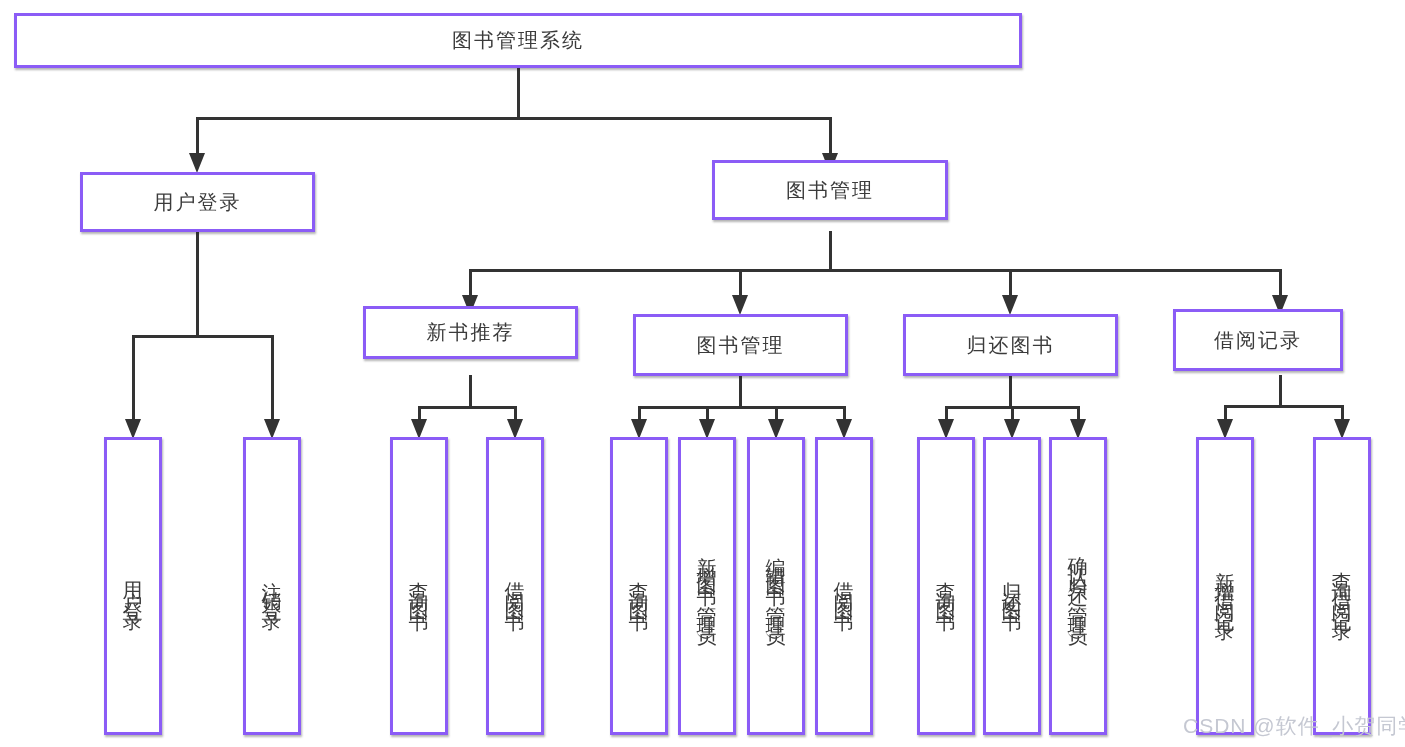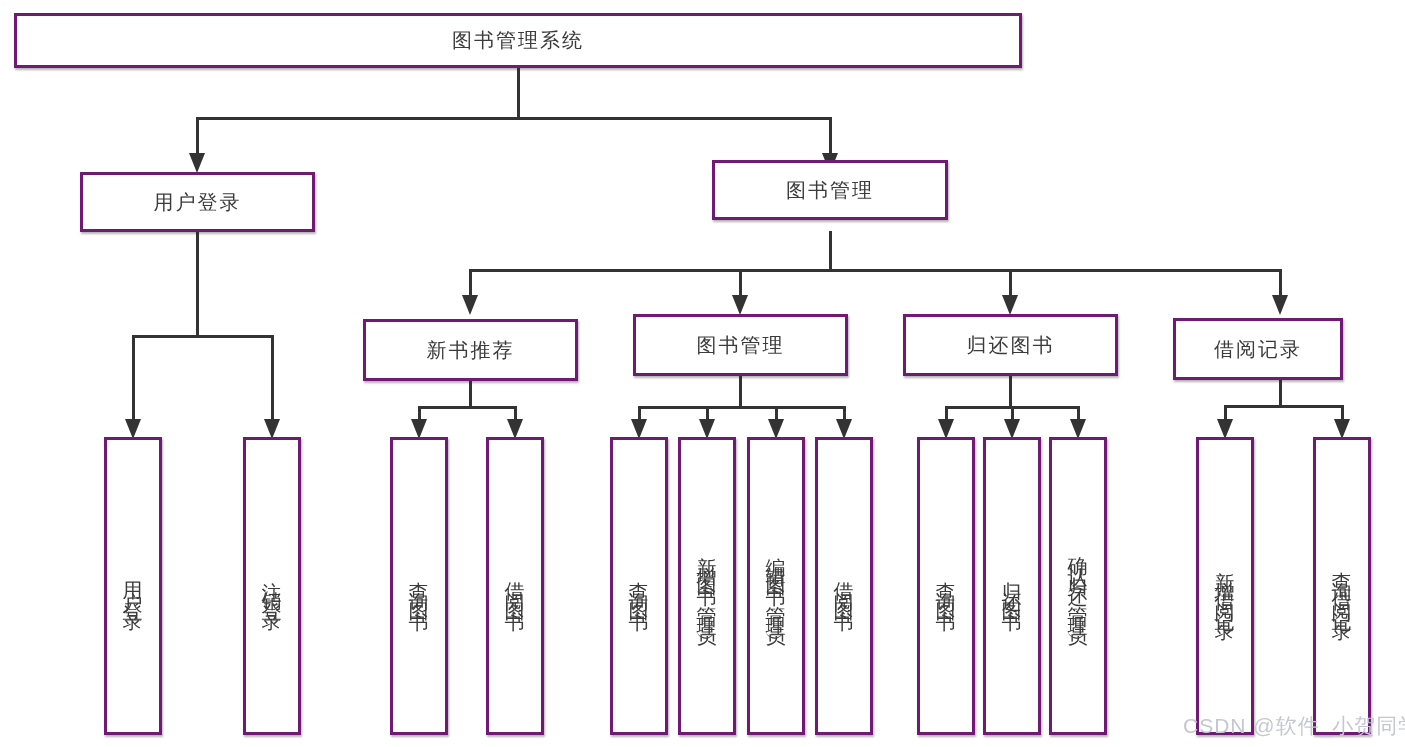--- a/index.html
+++ b/index.html
@@ -17,21 +17,21 @@
   .connectors {
     position: absolute;
     left: 0; top: 0;
     width: 1405px;
     height: 747px;
   }
   .node {
     position: absolute;
     box-sizing: border-box;
     background: #ffffff;
-    border: 3px solid #701a75;
+    border: 3px solid #8b5cf6;
     box-shadow: 1px 2px 2px rgba(40,40,40,0.35);
     display: flex;
     align-items: center;
     justify-content: center;
     color: #3b3b3b;
     z-index: 2;
   }
   .hnode {
     font-size: 20px;
     letter-spacing: 2px;
@@ -131,30 +131,30 @@
     <span>图书管理系统</span>
   </div>
 
   <div class="node hnode" style="left:80px;top:172px;width:235px;height:60px">
     <span>用户登录</span>
   </div>
   <div class="node hnode" style="left:712px;top:160px;width:236px;height:60px">
     <span>图书管理</span>
   </div>
 
-  <div class="node hnode" style="left:363px;top:319px;width:215px;height:62px">
+  <div class="node hnode" style="left:363px;top:306px;width:215px;height:53px">
     <span>新书推荐</span>
   </div>
   <div class="node hnode" style="left:633px;top:314px;width:215px;height:62px">
     <span>图书管理</span>
   </div>
   <div class="node hnode" style="left:903px;top:314px;width:215px;height:62px">
     <span>归还图书</span>
   </div>
-  <div class="node hnode" style="left:1173px;top:318px;width:170px;height:62px">
+  <div class="node hnode" style="left:1173px;top:309px;width:170px;height:62px">
     <span>借阅记录</span>
   </div>
 
   <div class="node vnode" style="left:104px;top:437px;width:58px;height:298px">
     <span class="vtext">用户登录</span>
   </div>
   <div class="node vnode" style="left:243px;top:437px;width:58px;height:298px">
     <span class="vtext">注销登录</span>
   </div>
 

